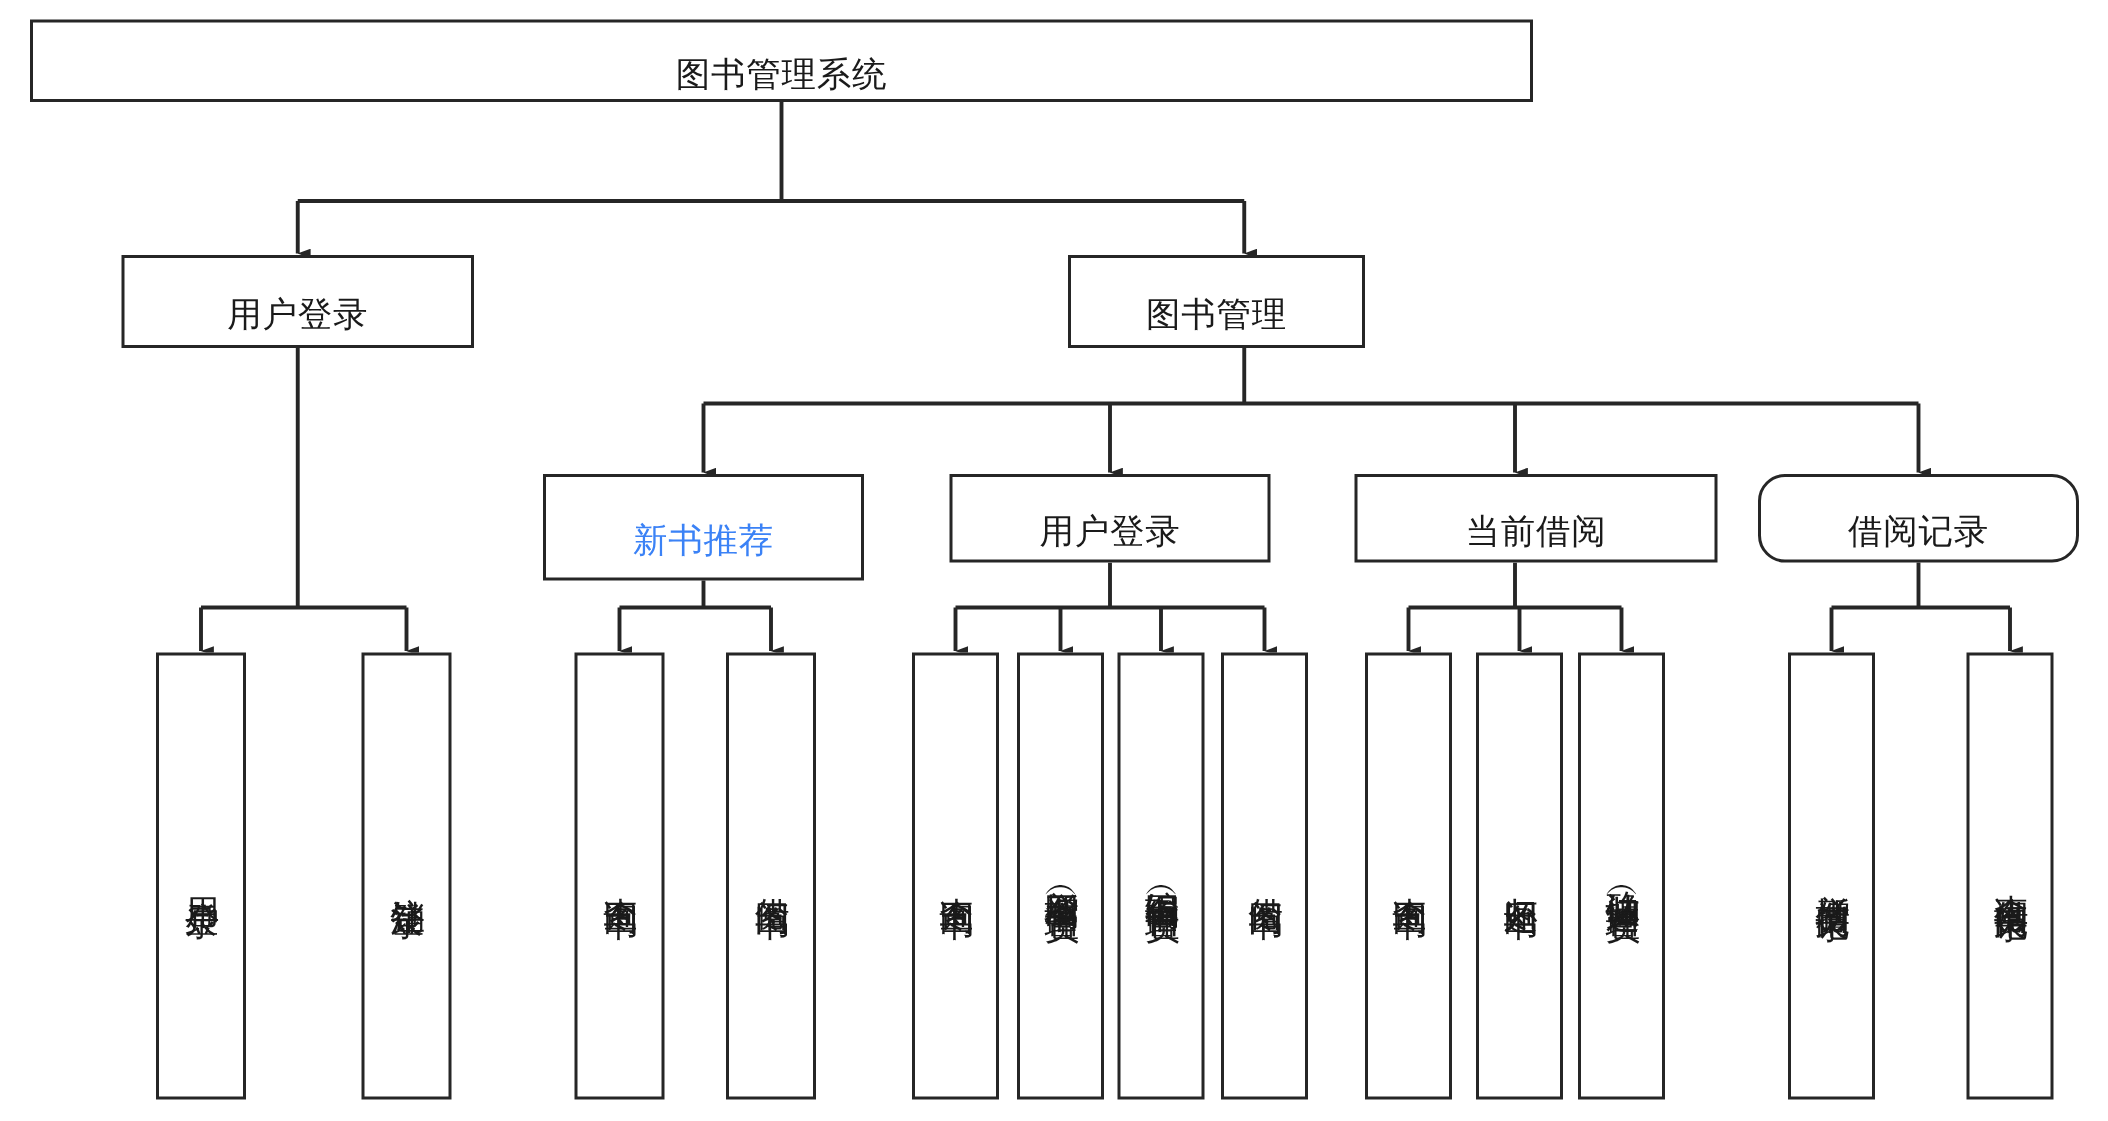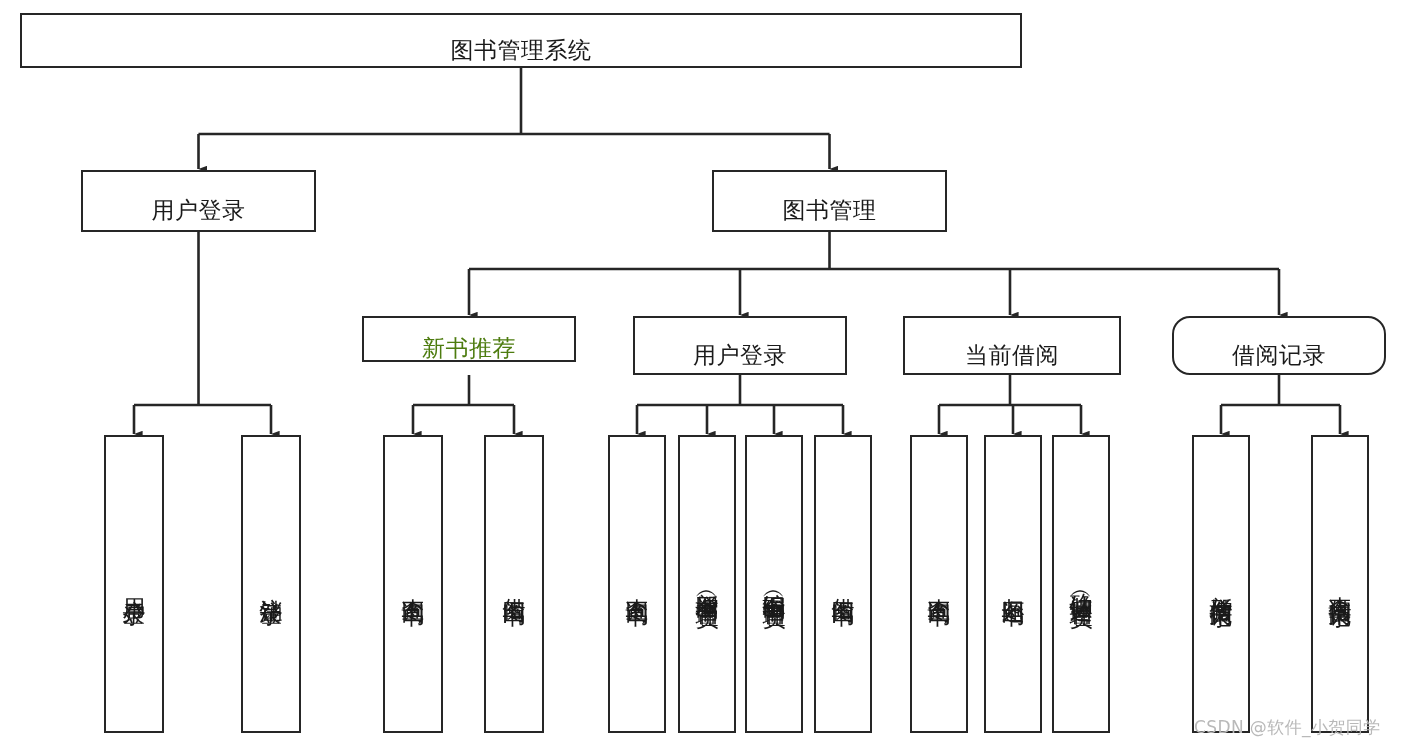--- a/index.html
+++ b/index.html
@@ -108,30 +108,30 @@
       <line x1="1221" y1="405" x2="1221" y2="434" stroke="#262626" stroke-width="2.6" marker-end="url(#arrowhead)"></line>
       <line x1="1340" y1="405" x2="1340" y2="434" stroke="#262626" stroke-width="2.6" marker-end="url(#arrowhead)"></line>
     </svg>
   <div id="nodes">
       <div class="node horiz" style="left: 20px; top: 13px; width: 1002px; height: 55px; border-color: rgb(38, 38, 38); background: rgb(255, 255, 255); color: rgb(26, 26, 26);">
         <span class="node-label">图书管理系统</span>
       </div>
       <div class="node horiz" style="left: 81px; top: 170px; width: 235px; height: 62px; border-color: rgb(38, 38, 38); background: rgb(255, 255, 255); color: rgb(26, 26, 26);">
         <span class="node-label">用户登录</span>
       </div>
-      <div class="node horiz" style="left: 712px; top: 170px; width: 235px; height: 62px; border-color: rgb(38, 38, 38); background: rgb(255, 255, 255); color: rgb(26, 26, 26);">
+      <div class="node horiz" style="left: 712px; top: 170px; width: 198px; height: 62px; border-color: rgb(38, 38, 38); background: rgb(255, 255, 255); color: rgb(26, 26, 26);">
         <span class="node-label">图书管理</span>
       </div>
-      <div class="node horiz" style="left: 362px; top: 316px; width: 214px; height: 46px; border-color: rgb(38, 38, 38); background: rgb(255, 255, 255); color: #4d7c0f;">
+      <div class="node horiz" style="left: 362px; top: 316px; width: 214px; height: 71px; border-color: rgb(38, 38, 38); background: rgb(255, 255, 255); color: #3b82f6;">
         <span class="node-label">新书推荐</span>
       </div>
       <div class="node horiz" style="left: 633px; top: 316px; width: 214px; height: 59px; border-color: rgb(38, 38, 38); background: rgb(255, 255, 255); color: rgb(26, 26, 26);">
         <span class="node-label">用户登录</span>
       </div>
-      <div class="node horiz" style="left: 903px; top: 316px; width: 218px; height: 59px; border-color: rgb(38, 38, 38); background: rgb(255, 255, 255); color: rgb(26, 26, 26);">
+      <div class="node horiz" style="left: 903px; top: 316px; width: 242px; height: 59px; border-color: rgb(38, 38, 38); background: rgb(255, 255, 255); color: rgb(26, 26, 26);">
         <span class="node-label">当前借阅</span>
       </div>
       <div class="node horiz" style="left: 1172px; top: 316px; width: 214px; height: 59px; border-color: rgb(38, 38, 38); background: rgb(255, 255, 255); color: rgb(26, 26, 26); border-radius: 18px;">
         <span class="node-label">借阅记录</span>
       </div>
       <div class="node vert" style="left: 104px; top: 435px; width: 60px; height: 298px; border-color: rgb(38, 38, 38); background: rgb(255, 255, 255); color: rgb(26, 26, 26);">
         <span class="node-label">用户登录</span>
       </div>
       <div class="node vert" style="left: 241px; top: 435px; width: 60px; height: 298px; border-color: rgb(38, 38, 38); background: rgb(255, 255, 255); color: rgb(26, 26, 26);">
         <span class="node-label">注销登录</span>
@@ -163,14 +163,13 @@
       <div class="node vert" style="left: 1052px; top: 435px; width: 58px; height: 298px; border-color: rgb(38, 38, 38); background: rgb(255, 255, 255); color: rgb(26, 26, 26);">
         <span class="node-label">确认归还（管理员）</span>
       </div>
       <div class="node vert" style="left: 1192px; top: 435px; width: 58px; height: 298px; border-color: rgb(38, 38, 38); background: rgb(255, 255, 255); color: rgb(26, 26, 26);">
         <span class="node-label">新增借阅记录</span>
       </div>
       <div class="node vert" style="left: 1311px; top: 435px; width: 58px; height: 298px; border-color: rgb(38, 38, 38); background: rgb(255, 255, 255); color: rgb(26, 26, 26);">
         <span class="node-label">查询借阅记录</span>
       </div>
     </div>
-  <div class="watermark" style="left: 1194px; top: 716px; color: rgb(185, 185, 185);">CSDN @软件_小贺同学</div>
 </div>
 
 </body></html>

